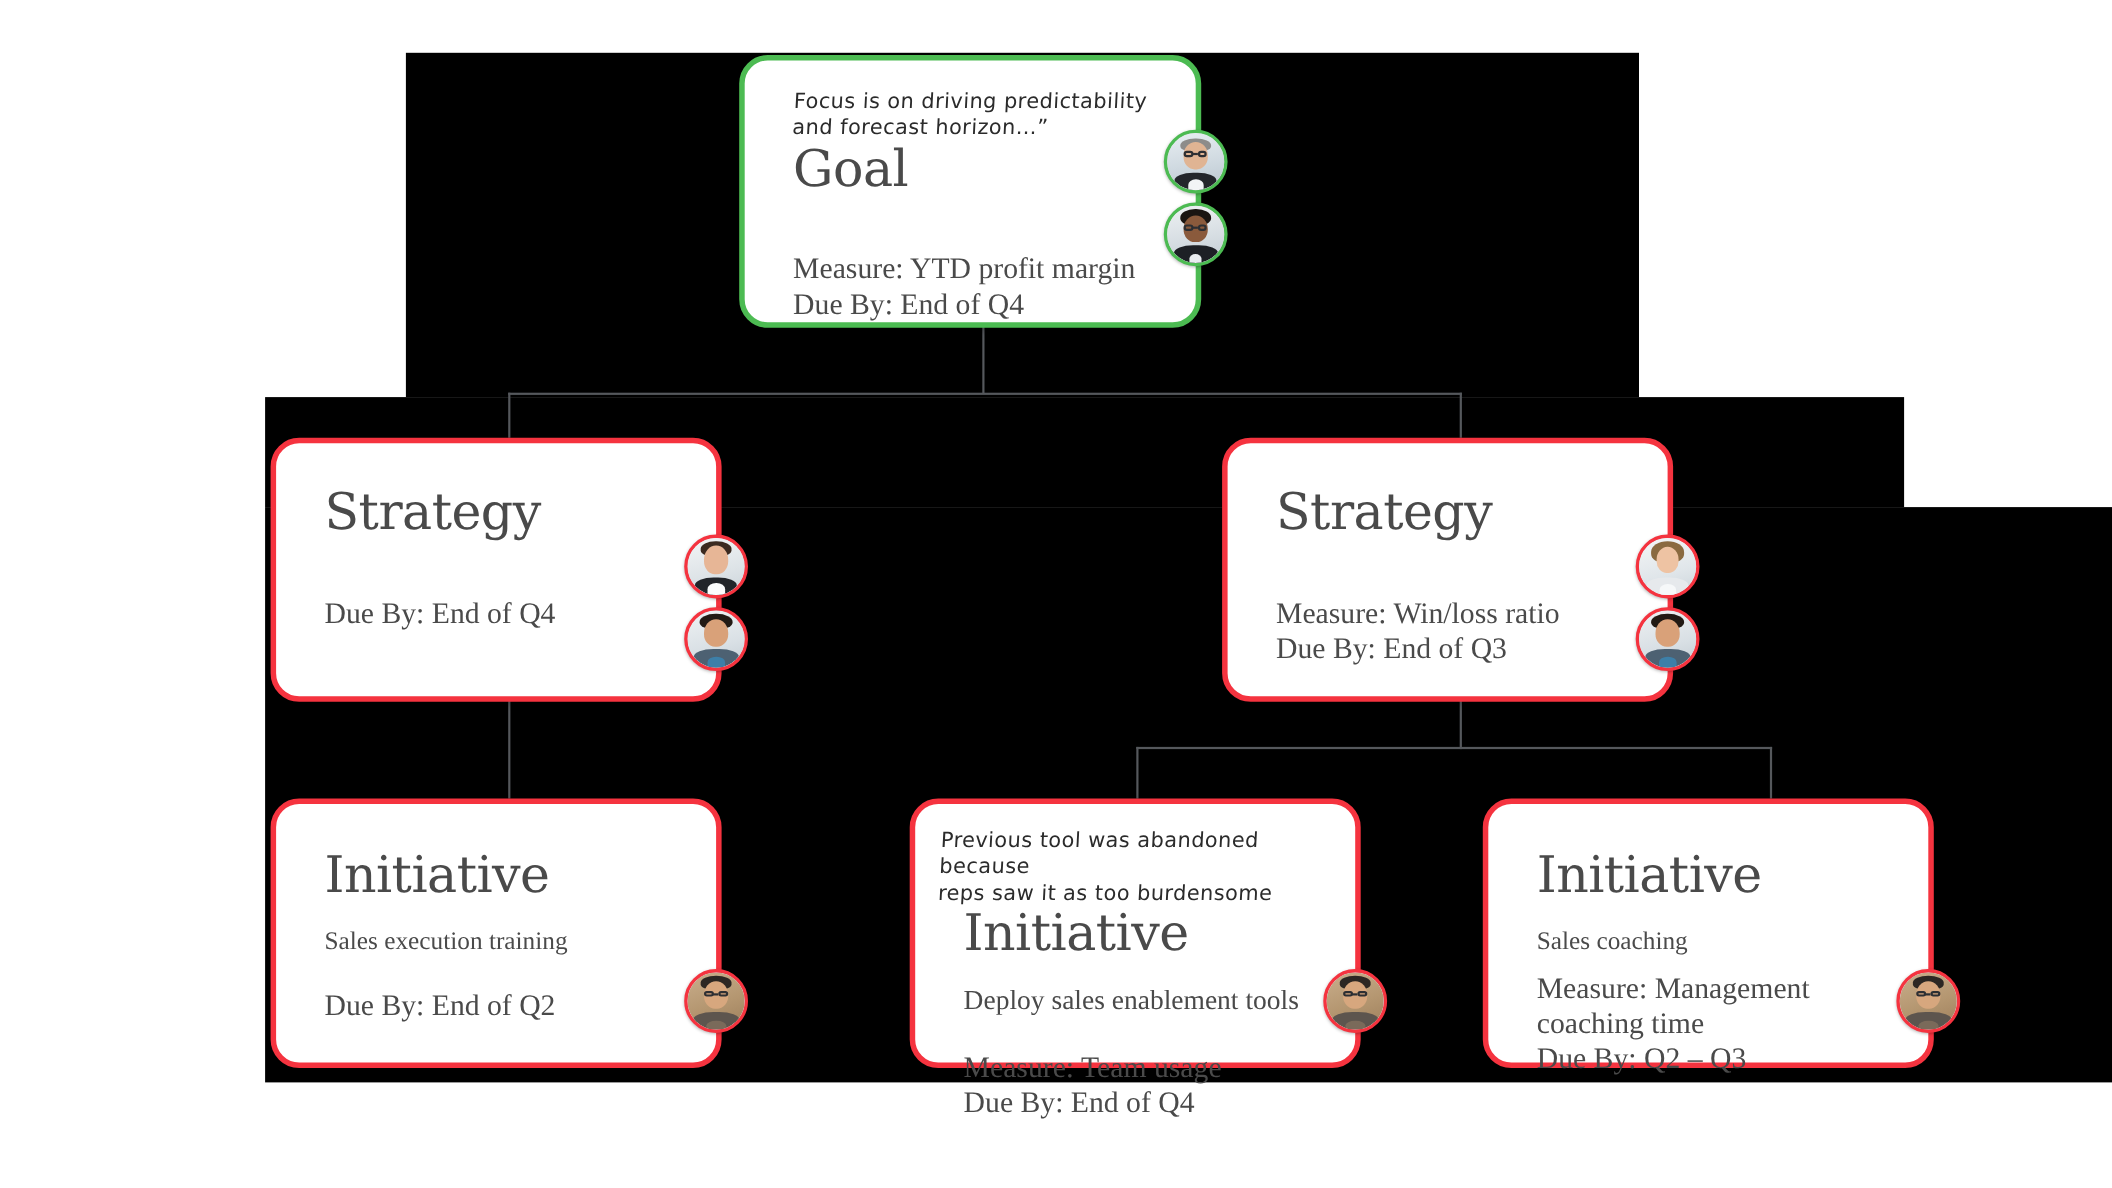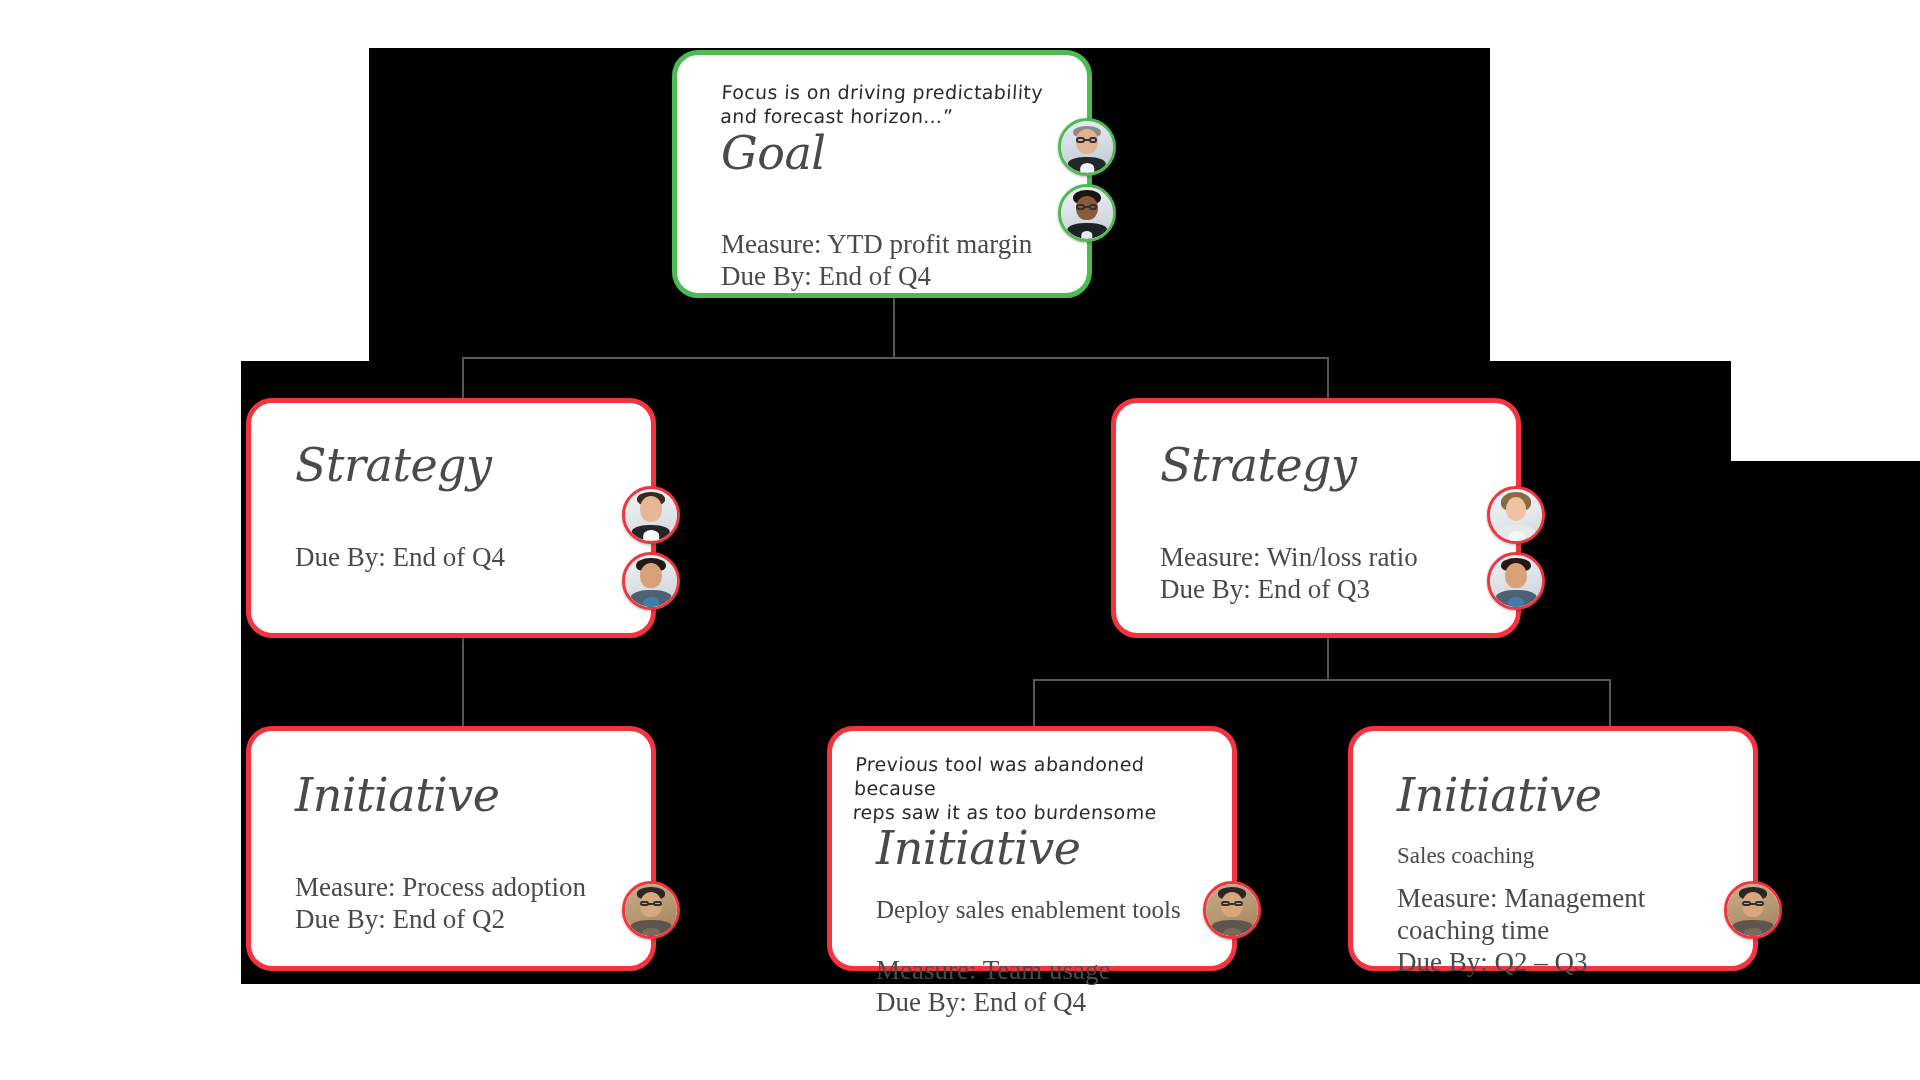--- a/index.html
+++ b/index.html
@@ -62,21 +62,20 @@
     font-weight: 400;
   }
 
   .card-title {
     font-family: "DejaVu Serif", "Liberation Serif", serif;
     font-size: 46px;
     font-weight: 400;
     color: #4a4a4a;
     line-height: 1.06;
     letter-spacing: -0.5px;
-    font-style: italic;
   }
 
   .card-sub {
     font-size: 25px;
     color: #4a4a4a;
     line-height: 1.2;
   }
 
   .card-meta {
     font-size: 27px;
@@ -240,22 +239,22 @@
           <div class="head" style="left:29%;top:15%;width:42%;height:48%;background:#d9a179;"></div>
         </div>
       </div>
     </div>
   </div>
 
   <div class="card" style="left:246px; top:726px; width:410px; height:245px;">
     <div class="card-inner" style="padding-top:40px;">
       <div class="card-title">Initiative</div>
       <div class="sp-md"></div>
-      <div class="sp-lg"></div>
-      <div class="card-meta">Measure: Process adoption</div>
+      <div class="card-sub" style="font-size:23px;">Sales execution training</div>
+      <div class="sp-lg"></div>
       <div class="card-meta">Due By: End of Q2</div>
     </div>
     <div class="avatars" style="right:-29px; top:150px;">
       <div class="avatar">
         <div class="face">
           <div class="bg" style="background:linear-gradient(160deg,#c9ae8c 0%,#b49670 55%,#9d7f5c 100%);"></div>
           <div class="body" style="width:80%;height:30%;background:#5d554e;"></div>
           <div class="hair" style="left:23%;top:6%;width:54%;height:24%;background:#2c2723;"></div>
           <div class="head" style="left:29%;top:15%;width:42%;height:48%;background:#d7a77e;"></div>
           <div class="gl" style="left:28%;top:32%;width:18%;height:11%;"></div>

